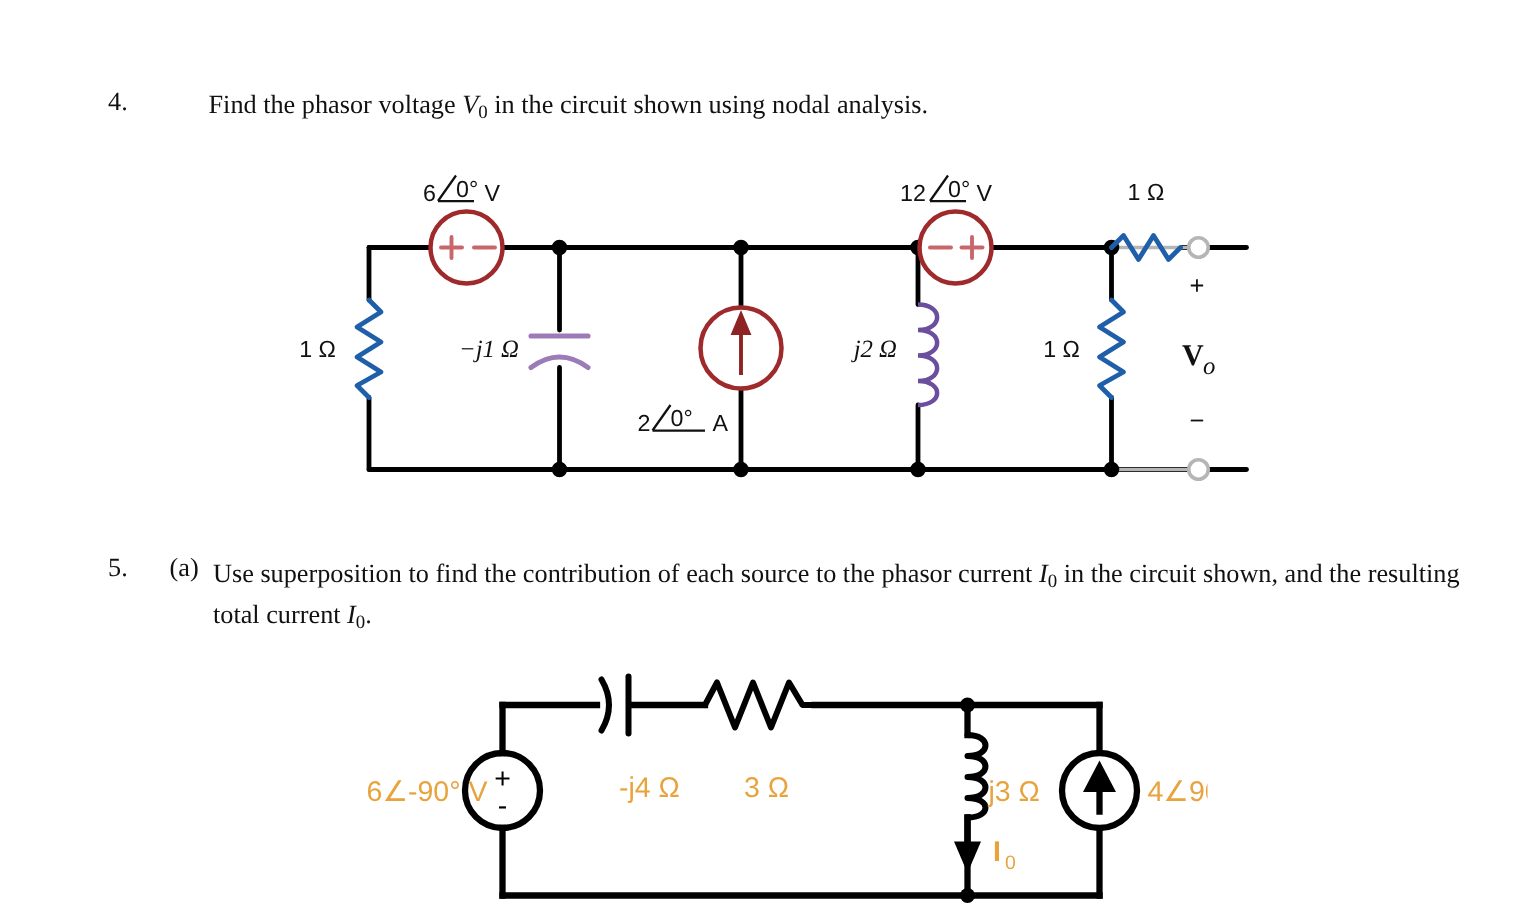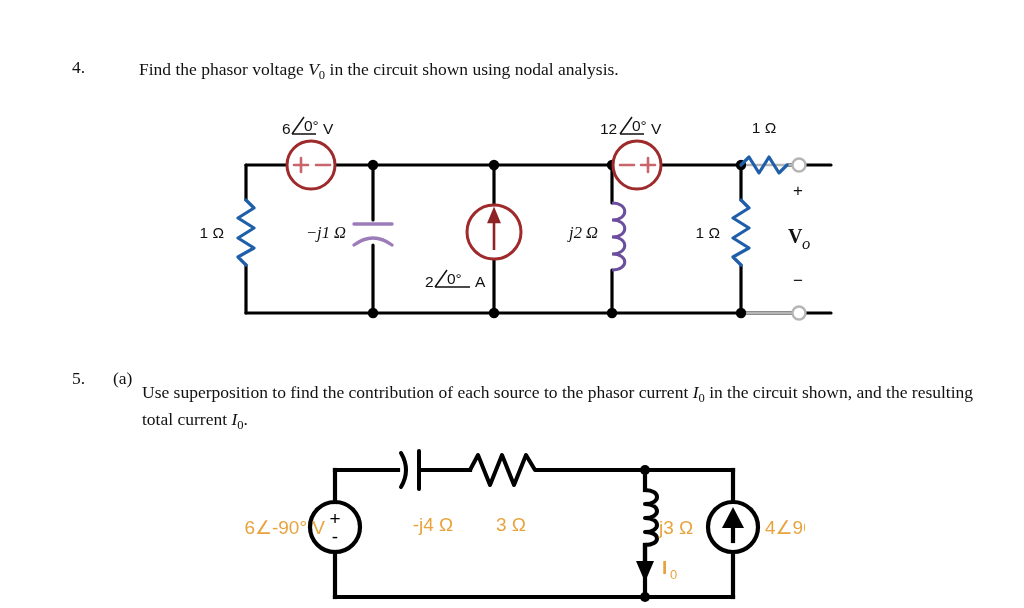--- a/index.html
+++ b/index.html
@@ -32,21 +32,21 @@
   }
   .sub {
     font-size: 0.72em;
     vertical-align: -0.28em;
   }
   .ital { font-style: italic; }
 
   #p4-text { left: 96px; top: 57px; width: 880px; margin-left: 43px; }
   #p5-num  { left: 72px;  top: 368px; }
   #p5-a    { left: 113px; top: 368px; }
-  #p5-text { left: 142px; top: 380px; width: 860px; }
+  #p5-text { left: 142px; top: 370px; width: 860px; }
   #p4-num  { left: 72px;  top: 57px; }
 
   
   .circuit {
     position: absolute;
   }
   #circuit4 { left: 180px; top: 100px; width: 660px; height: 240px; }
   #circuit5 { left: 225px; top: 435px; width: 580px; height: 173px; }
 
   .circuit svg { display: block; }

